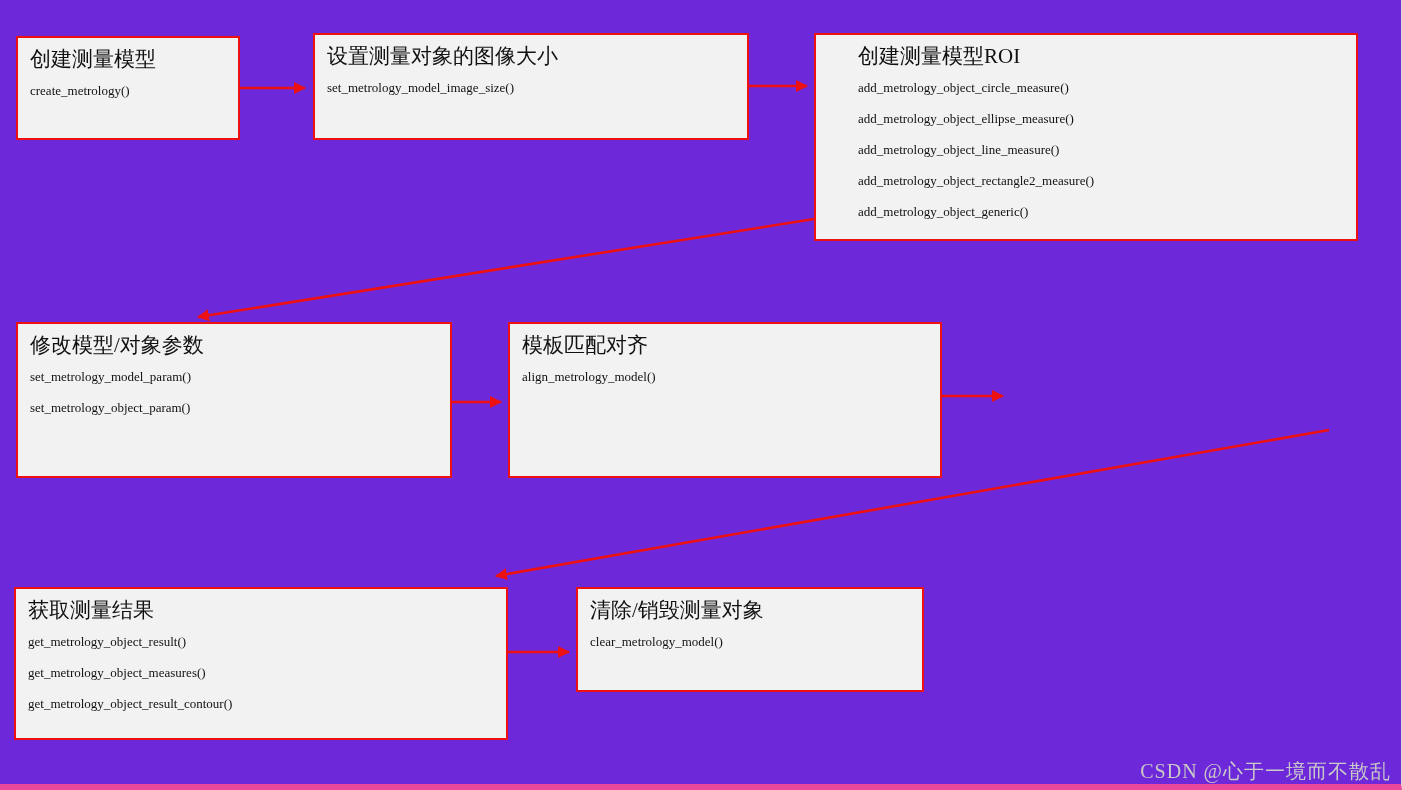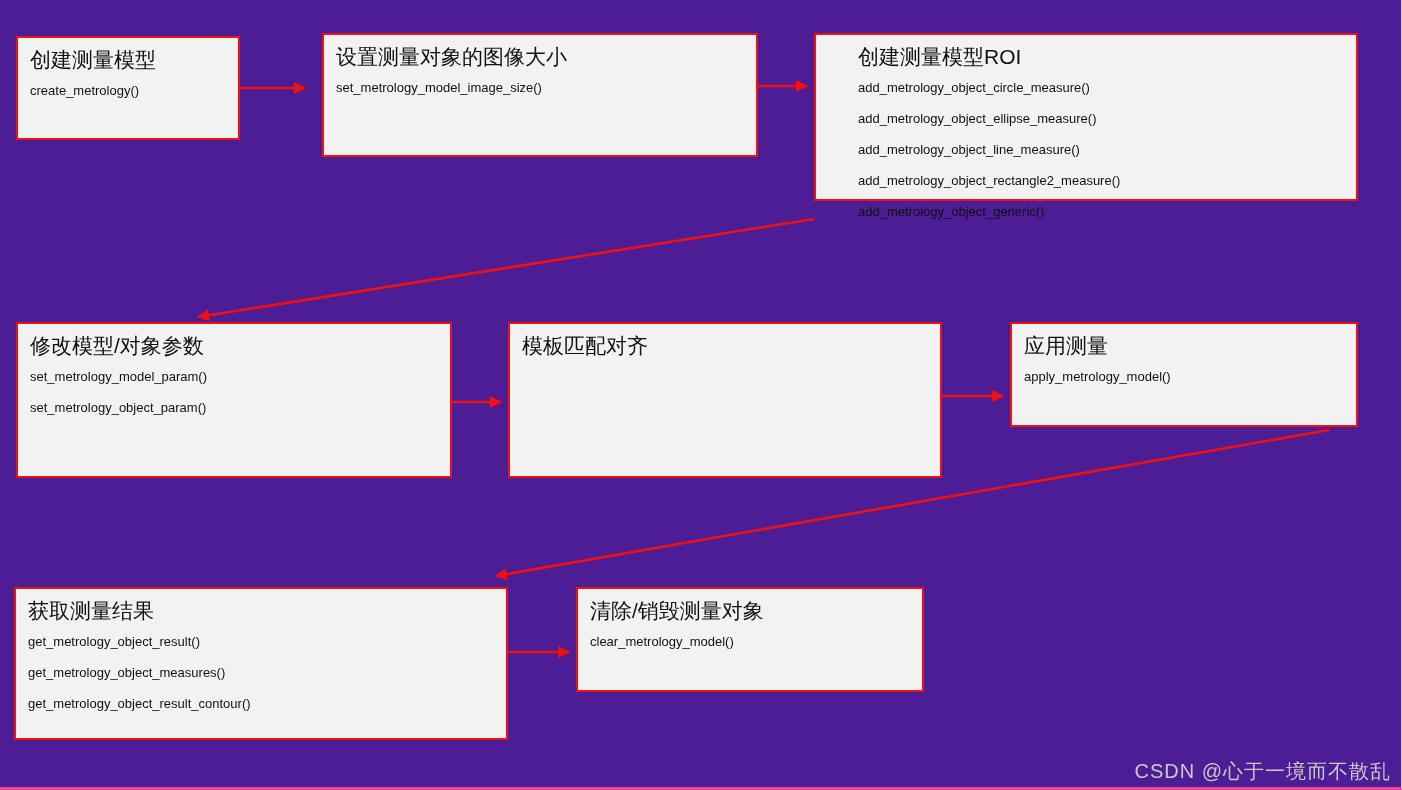--- a/index.html
+++ b/index.html
@@ -9,24 +9,25 @@
   }
   *{margin:0;padding:0;box-sizing:border-box;}
   body{
     font-family:"Liberation Sans","DejaVu Sans",sans-serif;
     background:#ffffff;
   }
   .canvas{
     position:relative;
     width:1402px;
     height:790px;
-    background:#4c1d95;
+    background:#6d28d9;
     border-right:1px solid #d9d9d9;
-    border-bottom:3px solid #ec4899;
+    border-bottom:6px solid #ec4899;
     overflow:hidden;
+    font-family:Liberation Serif, serif;
   }
   .arrow-layer{
     position:absolute;
     left:0;top:0;
     width:1402px;height:790px;
     pointer-events:none;
   }
   .flow-box{
     position:absolute;
     background:var(--box-fill);
@@ -42,22 +43,22 @@
     white-space:nowrap;
   }
   .flow-box .fn-line{
     display:block;
     font-size:13px;
     color:#111111;
     white-space:nowrap;
   }
   
   .b1{left:16px;  top:36px;  width:224px; height:104px;}
-  .b2{left:313px; top:33px;  width:436px; height:124px;margin-left:9px;}
-  .b3{left:814px; top:33px;  width:544px; height:168px;padding-left:42px;}
+  .b2{left:313px; top:33px;  width:436px; height:107px;}
+  .b3{left:814px; top:33px;  width:544px; height:208px;padding-left:42px;}
   .b4{left:16px;  top:322px; width:436px; height:156px;}
   .b5{left:508px; top:322px; width:434px; height:156px;}
   .b6{left:1010px;top:322px; width:348px; height:105px;}
   .b7{left:14px;  top:587px; width:494px; height:153px;}
   .b8{left:576px; top:587px; width:348px; height:105px;}
   .watermark{
     position:absolute;
     right:10px;
     top:758px;
     font-size:20px;
@@ -108,26 +109,23 @@
   </div>
 
   <div class="flow-box b4">
     <span class="box-title">修改模型/对象参数</span>
     <span class="fn-line">set_metrology_model_param()</span>
     <span class="fn-line">set_metrology_object_param()</span>
   </div>
 
   <div class="flow-box b5">
     <span class="box-title">模板匹配对齐</span>
+    <span class="fn-line">align_metrology_model()</span>
   </div>
 
-  <div class="flow-box b6">
-    <span class="box-title">应用测量</span>
-    <span class="fn-line">apply_metrology_model()</span>
-  </div>
 
   <div class="flow-box b7">
     <span class="box-title">获取测量结果</span>
     <span class="fn-line">get_metrology_object_result()</span>
     <span class="fn-line">get_metrology_object_measures()</span>
     <span class="fn-line">get_metrology_object_result_contour()</span>
   </div>
 
   <div class="flow-box b8">
     <span class="box-title">清除/销毁测量对象</span>

